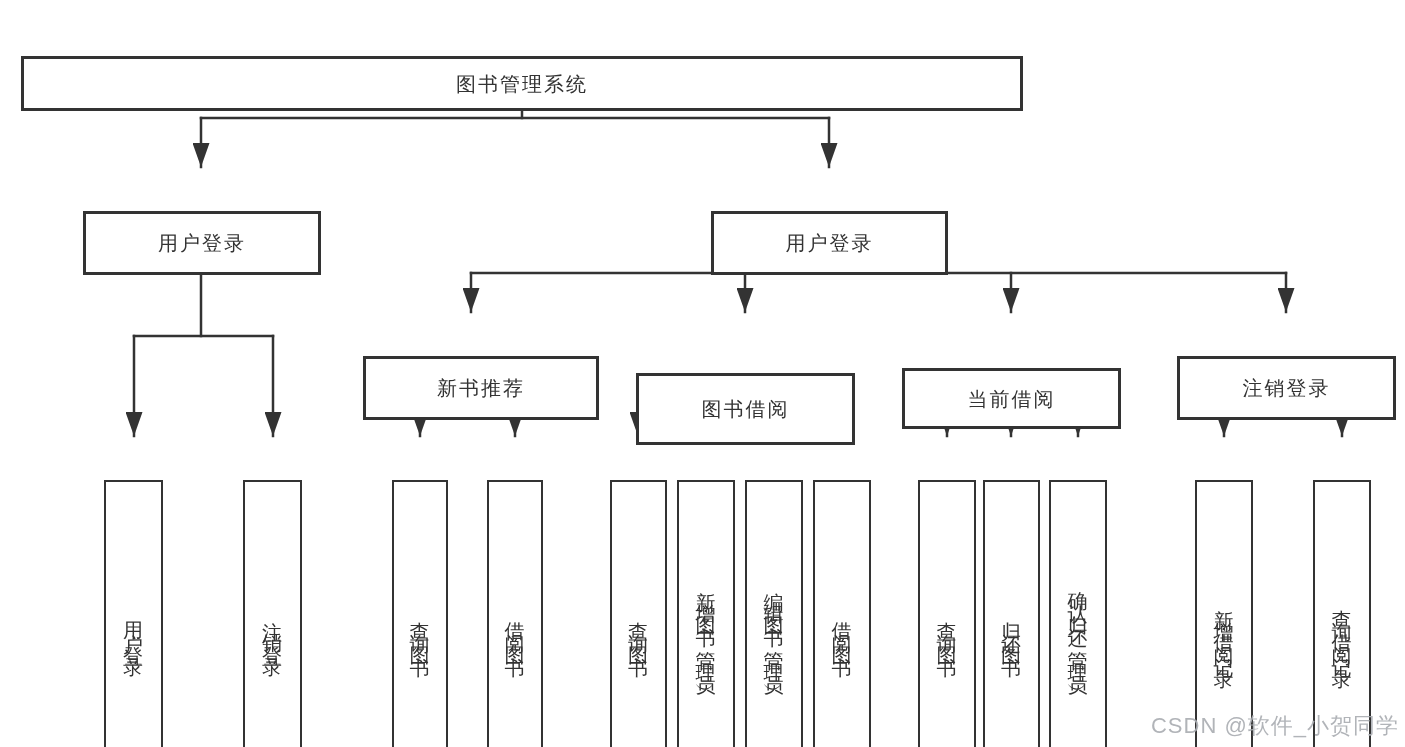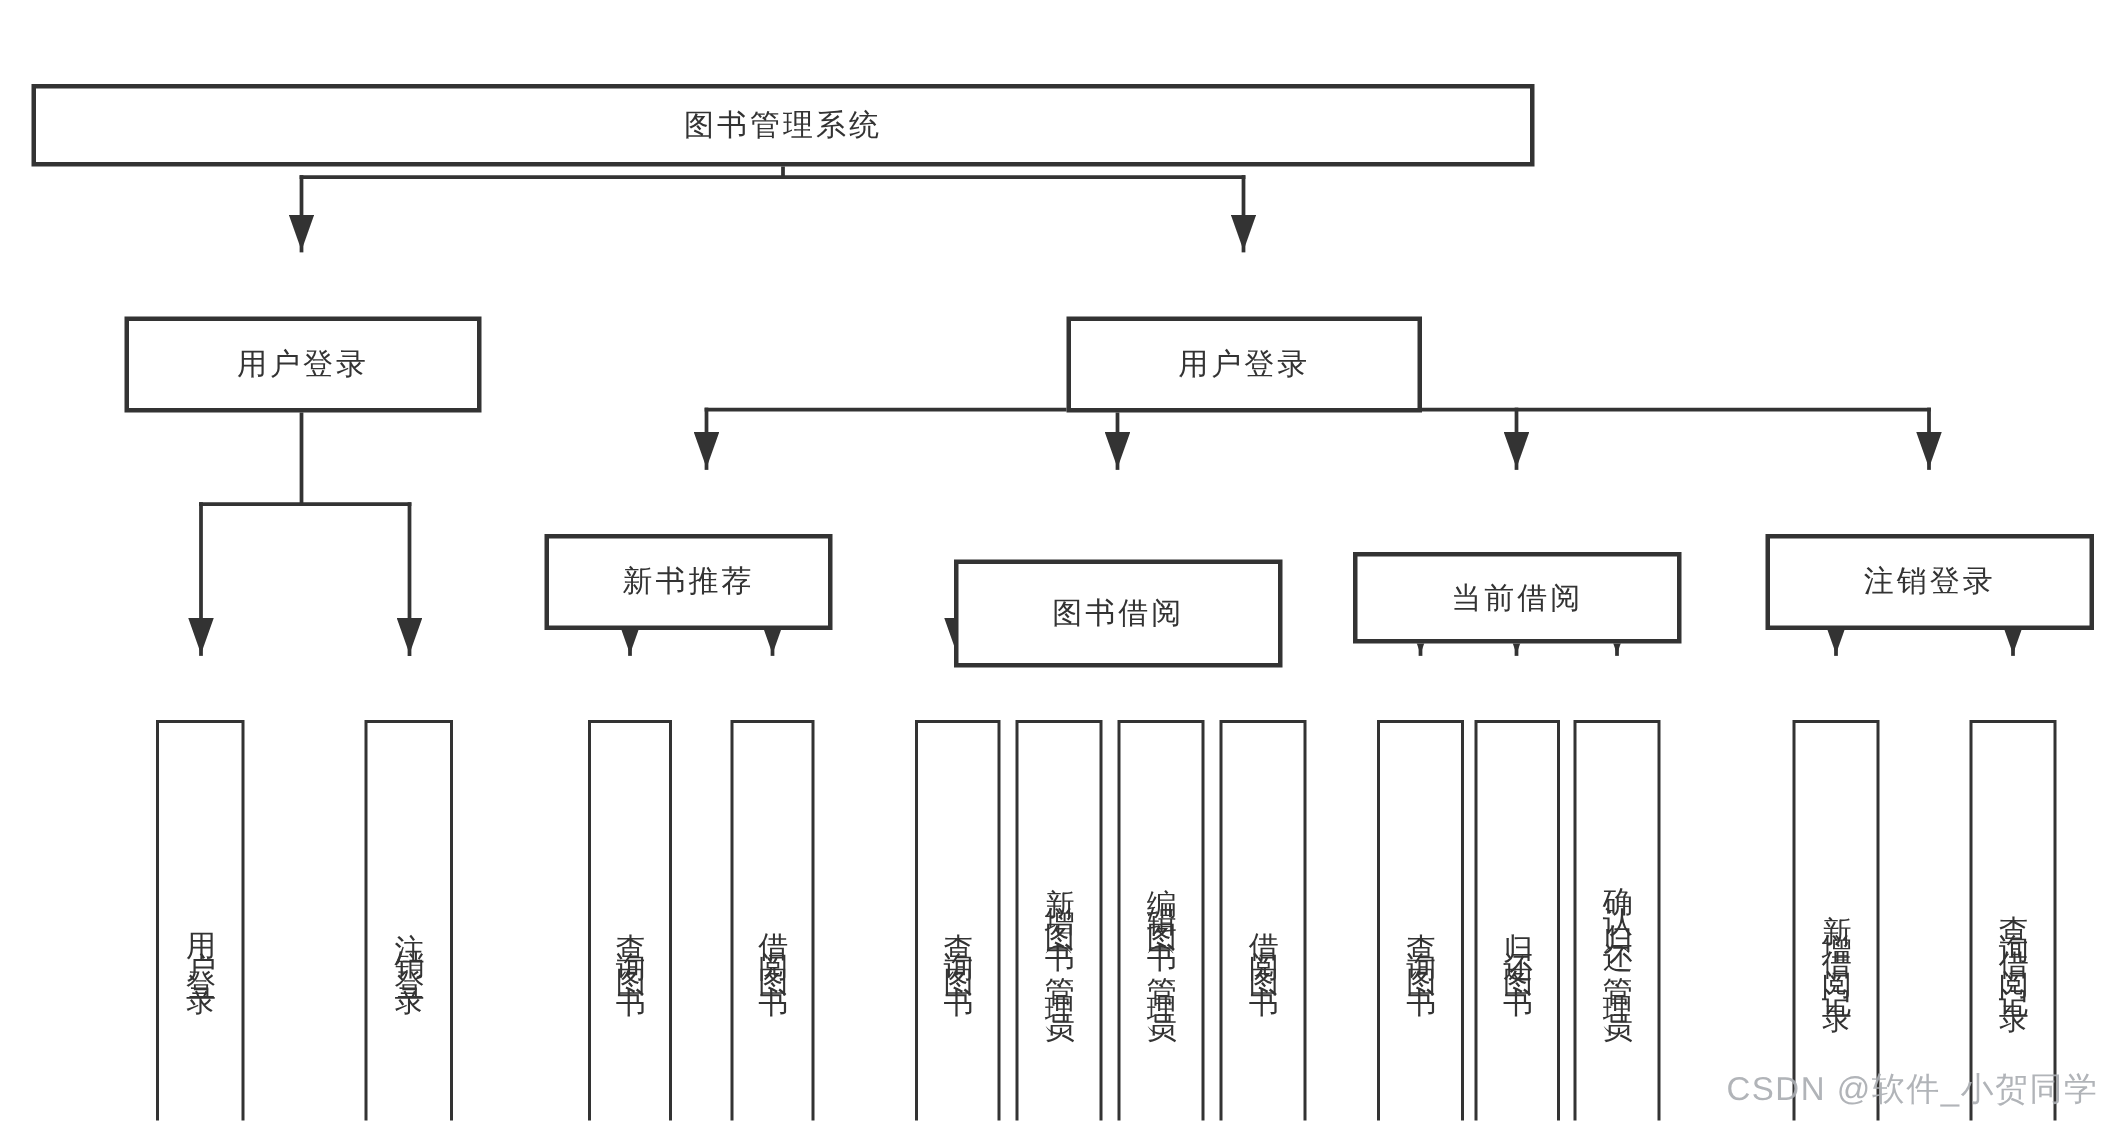--- a/index.html
+++ b/index.html
@@ -120,21 +120,21 @@
     <span>图书管理系统</span>
   </div>
 
   <div class="node" style="left:83px;top:168px;width:238px;height:64px">
     <span>用户登录</span>
   </div>
   <div class="node" style="left:711px;top:168px;width:237px;height:64px">
     <span>用户登录</span>
   </div>
 
-  <div class="node" style="left:363px;top:313px;width:192px;height:64px">
+  <div class="node" style="left:363px;top:313px;width:236px;height:64px">
     <span>新书推荐</span>
   </div>
   <div class="node" style="left:636px;top:330px;width:219px;height:72px">
     <span>图书借阅</span>
   </div>
   <div class="node" style="left:902px;top:325px;width:219px;height:61px">
     <span>当前借阅</span>
   </div>
   <div class="node" style="left:1177px;top:313px;width:219px;height:64px">
     <span>注销登录</span>

